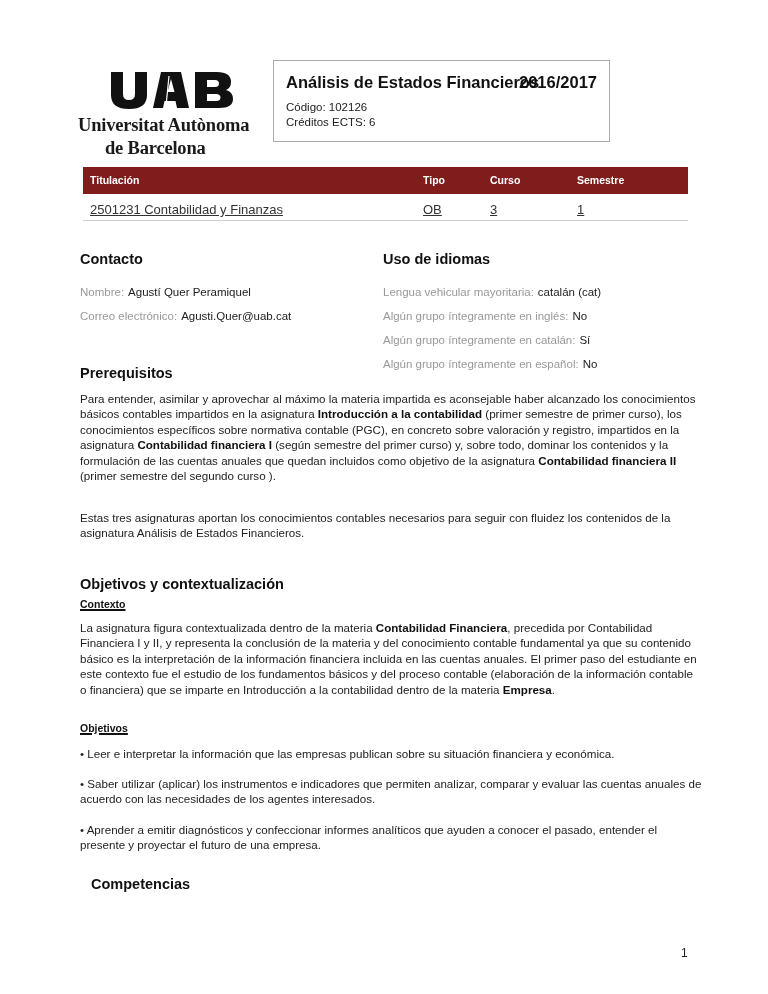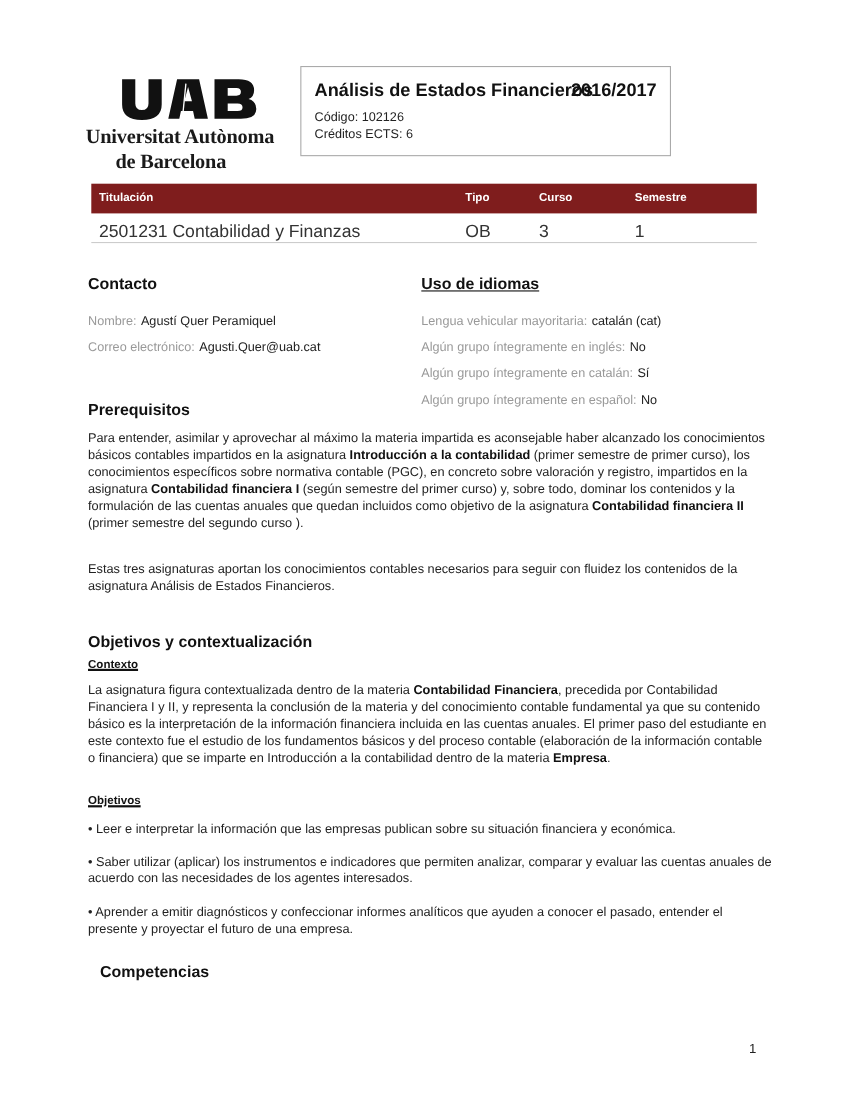--- a/index.html
+++ b/index.html
@@ -20,21 +20,21 @@
     .course-title { left: 12px; top: 12px; font-size: 16.5px; font-weight: bold; color: #111; white-space: nowrap; }
     .course-year { right: 12px; top: 12px; font-size: 16.5px; font-weight: bold; color: #111; white-space: nowrap; }
     .course-code { left: 12px; top: 40px; font-size: 11.5px; color: #222; white-space: nowrap; }
     .course-credits { left: 12px; top: 55px; font-size: 11.5px; color: #222; white-space: nowrap; }
 
     
     .table { left: 83px; top: 167px; width: 605px; }
     .thead { height: 27px; background: #7f1d1d; position: relative; }
     .thead span { position: absolute; top: 7px; font-size: 10.5px; font-weight: bold; color: #ffffff; white-space: nowrap; }
     .trow { height: 26px; position: relative; border-bottom: 1px solid #cccccc; }
-    .trow span { position: absolute; top: 8px; font-size: 16px; color: #333; white-space: nowrap; }
+    .trow span { position: absolute; top: 8px; font-size: 13px; color: #333; white-space: nowrap; text-decoration: underline; }
     .c1 { left: 7px; } .c2 { left: 340px; } .c3 { left: 407px; } .c4 { left: 494px; }
 
     
     .h2 { font-size: 14.5px; font-weight: bold; color: #111; white-space: nowrap; }
     .kv { font-size: 11.5px; white-space: nowrap; }
     .kv .k { color: #999999; }
     .kv .v { color: #222; margin-left: 4px; margin-top: 32px; }
 
     
     .para { left: 80px; width: 620px; font-size: 11.6px; line-height: 15.4px; color: #222; }
@@ -84,21 +84,21 @@
 </div>
 
 <div class="abs h2" style="left:80px; top:251px;">Contacto</div>
 <div class="abs kv" style="left:80px; top:286px;">
   <span class="k">Nombre:</span><span class="v">Agustí Quer Peramiquel</span>
 </div>
 <div class="abs kv" style="left:80px; top:310px;">
   <span class="k">Correo electrónico:</span><span class="v">Agusti.Quer@uab.cat</span>
 </div>
 
-<div class="abs h2" style="left:383px; top:251px;text-decoration:underline;">Uso de idiomas</div>
+<div class="abs h2" style="left:383px; top:251px;">Uso de idiomas</div>
 <div class="abs kv" style="left:383px; top:286px;">
   <span class="k">Lengua vehicular mayoritaria:</span><span class="v">catalán (cat)</span>
 </div>
 <div class="abs kv" style="left:383px; top:310px;">
   <span class="k">Algún grupo íntegramente en inglés:</span><span class="v">No</span>
 </div>
 <div class="abs kv" style="left:383px; top:334px;">
   <span class="k">Algún grupo íntegramente en catalán:</span><span class="v">Sí</span>
 </div>
 <div class="abs kv" style="left:383px; top:358px;">

